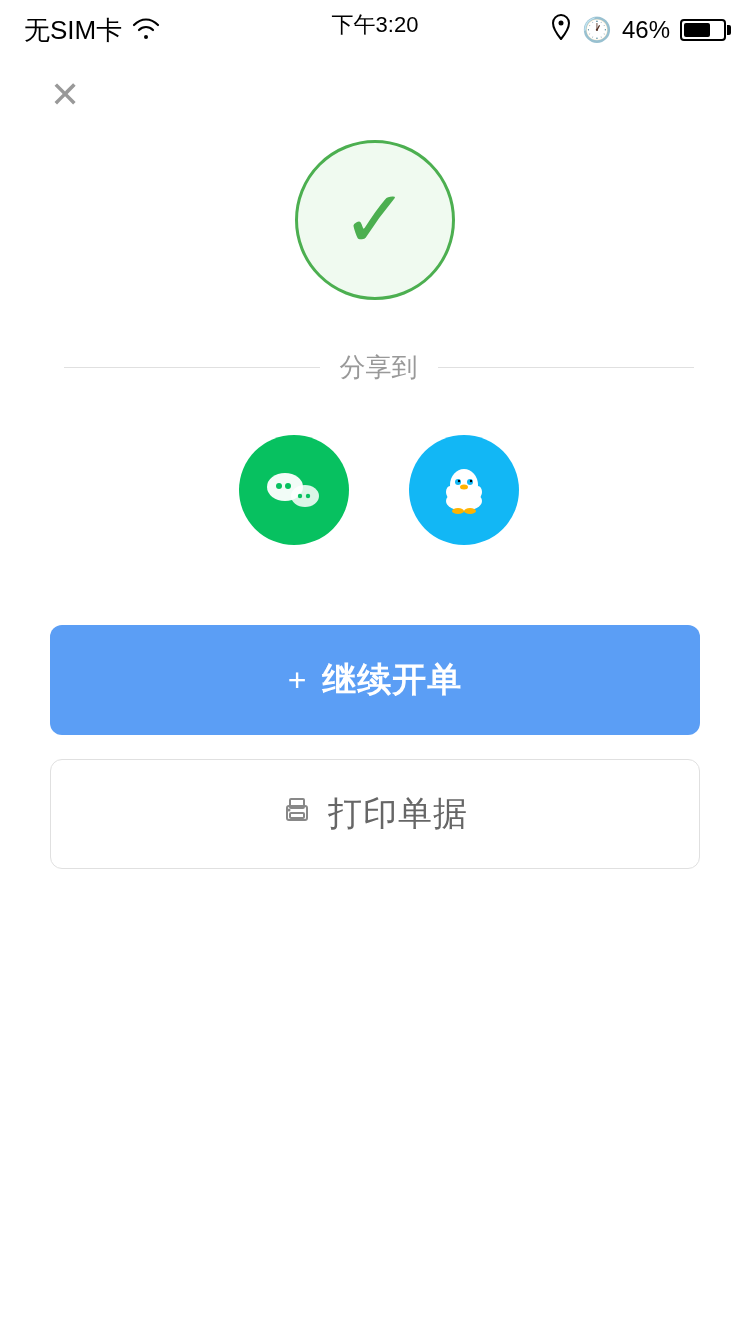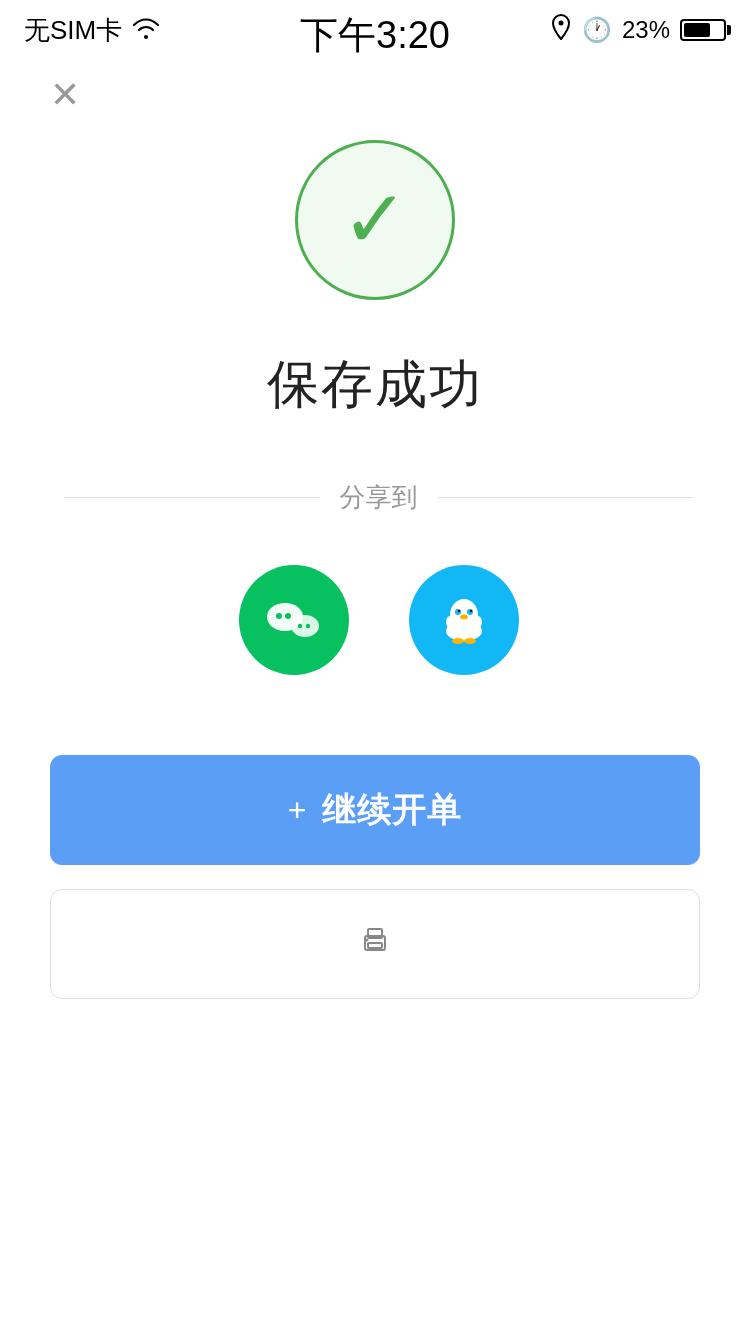--- a/index.html
+++ b/index.html
@@ -23,21 +23,21 @@
       background: #fff;
     }
     .status-left {
       display: flex;
       align-items: center;
       gap: 10px;
       font-size: 26px;
       color: #000;
     }
     .status-center {
-      font-size: 38px;
+      font-size: 22px;
       font-weight: 500;
       color: #000;
       position: absolute;
       left: 50%;
       transform: translateX(-50%);
       top: 10px;
     }
     .status-right {
       display: flex;
       align-items: center;
@@ -250,38 +250,37 @@
   </div>
   <div class="status-center">下午3:20</div>
   <div class="status-right">
     <span>
       <svg width="22" height="26" viewBox="0 0 22 26" fill="none">
         <path d="M11 1C6.6 1 3 4.6 3 9c0 6.3 8 16 8 16s8-9.7 8-16c0-4.4-3.6-8-8-8z" fill="none" stroke="#000" stroke-width="2"></path>
         <circle cx="11" cy="9" r="2.5" fill="#000"></circle>
       </svg>
     </span>
     <span>🕐</span>
-    <span>23%</span>
+    <span>46%</span>
     <div class="battery-bar">
       <div class="battery-fill"></div>
     </div>
   </div>
 </div>
 
 <div class="close-button">
   <span class="close-x">✕</span>
 </div>
 
 <div class="main-content">
 
   <div class="success-circle">
     <span class="check-mark">✓</span>
   </div>
 
-  <div class="success-title">保存成功</div>
 
   <div class="share-section">
     <div class="share-divider">
       <div class="divider-line"></div>
       <span class="divider-text">分享到</span>
       <div class="divider-line"></div>
     </div>
     <div class="share-icons">
 
       <div class="share-icon-btn wechat-btn">
@@ -328,17 +327,18 @@
 
     <button class="btn-secondary">
       <span class="btn-icon-gray">
         <svg width="30" height="30" viewBox="0 0 30 30" fill="none">
           <rect x="5" y="10" width="20" height="14" rx="2" stroke="#888" stroke-width="2"></rect>
           <rect x="8" y="3" width="14" height="9" rx="1" stroke="#888" stroke-width="2"></rect>
           <rect x="8" y="17" width="14" height="5" rx="1" stroke="#888" stroke-width="2"></rect>
           <circle cx="7" cy="14" r="1.5" fill="#888"></circle>
         </svg>
       </span>
+      <span class="btn-secondary-text">打印单据</span>
     </button>
 
   </div>
 
 </div>
 
 </body></html>

